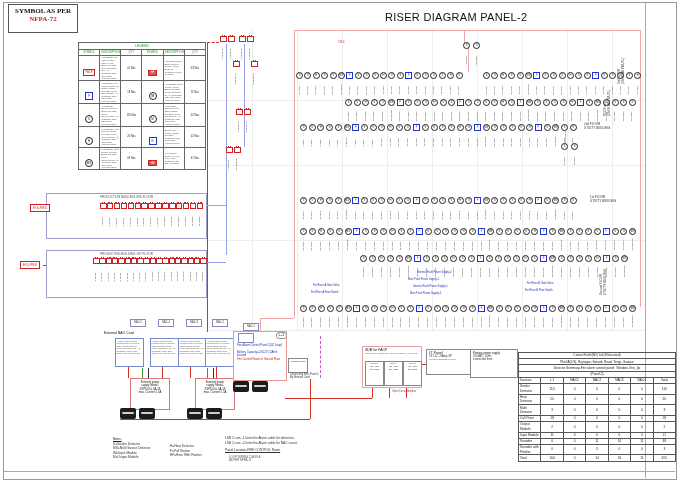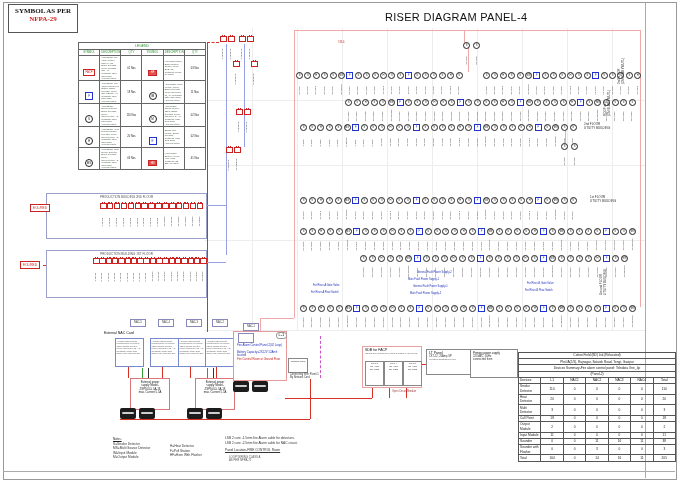--- a/index.html
+++ b/index.html
@@ -75,24 +75,24 @@
       <div class="abs" style="left:567px;top:28px;width:0;height:302px;border-left:0.5px solid #ededed;"></div>
       <div class="abs" style="left:612px;top:28px;width:0;height:302px;border-left:0.5px solid #ededed;"></div>
       <div class="abs" style="left:205px;top:100px;width:440px;height:0;border-top:0.5px solid #ededed;"></div>
       <div class="abs" style="left:205px;top:165px;width:440px;height:0;border-top:0.5px solid #ededed;"></div>
       <div class="abs" style="left:205px;top:240px;width:440px;height:0;border-top:0.5px solid #ededed;"></div>
       <div class="abs" style="left:205px;top:330px;width:440px;height:0;border-top:0.5px solid #ededed;"></div>
     </div>
 
   <div class="abs" style="left:8px;top:4px;width:68px;height:25px;border:0.8px solid #555;text-align:center;padding-top:2px;font-family:'Liberation Serif',serif;">
     <div style="font-size:7px;font-weight:bold;color:#111;">SYMBOL AS PER</div>
-    <div style="font-size:7px;font-weight:bold;color:#cc2222;">NFPA-29</div>
-  </div>
-
-  <div class="abs" style="left:385px;top:11px;font-size:11px;color:#111;letter-spacing:0.3px;">RISER DIAGRAM PANEL-4</div>
+    <div style="font-size:7px;font-weight:bold;color:#cc2222;">NFPA-72</div>
+  </div>
+
+  <div class="abs" style="left:385px;top:11px;font-size:11px;color:#111;letter-spacing:0.3px;">RISER DIAGRAM PANEL-2</div>
 
   <table id="legend">
     <tbody id="legend-body">
         <tr>
           <td colspan="6" style="text-align:center;color:#2e8b2e;font-size:3.4px;padding:0.8px;">LEGEND</td>
         </tr>
         <tr>
           <td class="sym" style="text-align:center;color:#2e8b2e;font-size:2.8px;">SYMBOL</td>
           <td class="dsc" style="text-align:center;color:#2e8b2e;font-size:2.8px;">DESCRIPTION</td>
           <td class="qty" style="text-align:center;color:#2e8b2e;font-size:2.8px;">QTY</td>

